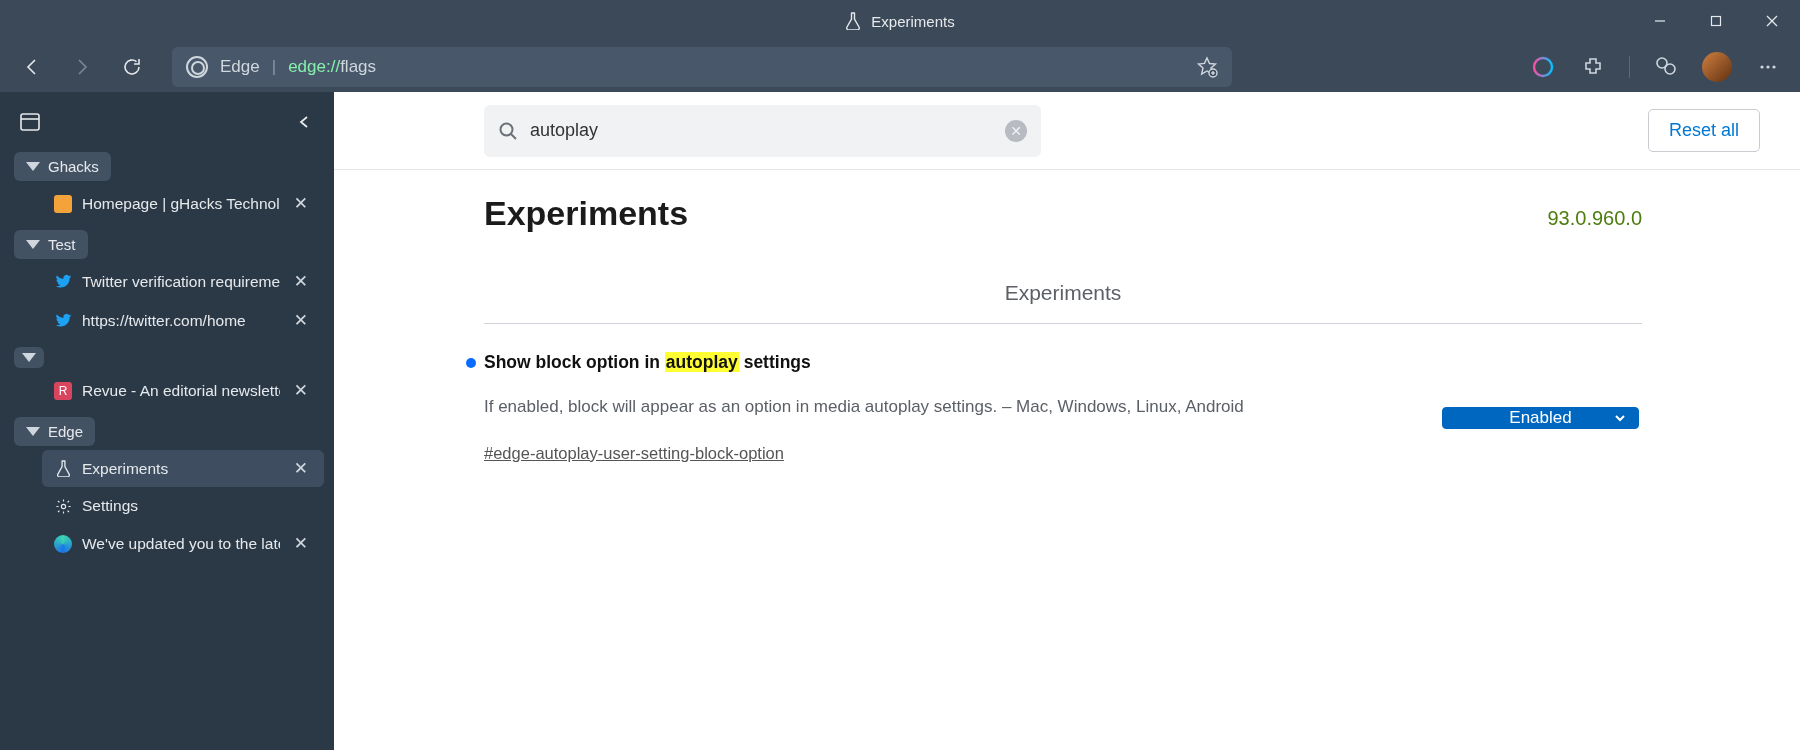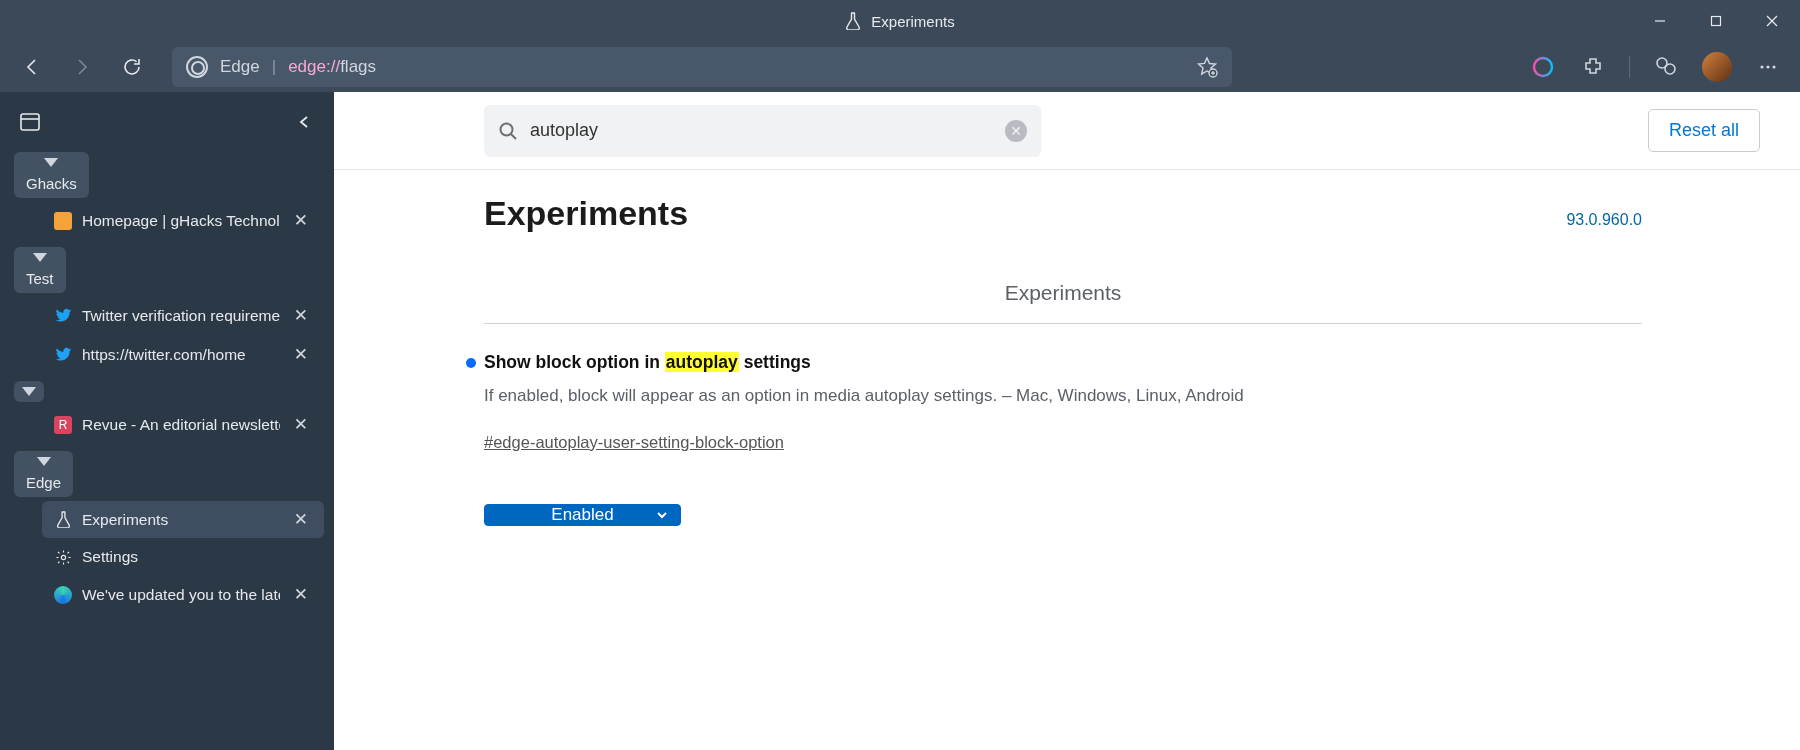--- a/index.html
+++ b/index.html
@@ -10,32 +10,32 @@
 .win-controls { position: absolute; right: 0; top: 0; display: flex; height: 42px; }
 .win-btn { width: 56px; display: flex; align-items: center; justify-content: center; color: #e6e9ec; font-size: 14px; cursor: pointer; }
 
 .toolbar { height: 50px; background: #3b4959; display: flex; align-items: center; padding: 0 12px; gap: 10px; }
 .nav-btn { width: 40px; height: 40px; display: flex; align-items: center; justify-content: center; color: #cfd6dd; border-radius: 4px; cursor: pointer; }
 .nav-btn.disabled { color: #6a7885; cursor: default; }
 .addressbar { flex: 1; height: 40px; background: #48586a; border-radius: 6px; display: flex; align-items: center; padding: 0 14px; color: #cfd6dd; font-size: 17px; gap: 12px; margin: 0 18px 0 10px; max-width: 1060px;}
 .addr-edge-logo { width: 22px; height: 22px; border-radius: 50%; border: 2px solid #cfd6dd; display: inline-block; position: relative; }
 .addr-edge-logo::after { content: ''; position: absolute; width: 10px; height: 10px; border: 2px solid #cfd6dd; border-radius: 50%; left: 3px; top: 3px; }
 .addr-sep { color: #8a98a7; }
-.addr-url-dim { color: #f9a8d4; }
+.addr-url-dim { color: #86efac; }
 .ext-icons { display: flex; align-items: center; gap: 22px; margin-left: auto; padding-right: 6px; }
 .ext-icon { width: 28px; height: 28px; display: flex; align-items: center; justify-content: center; color: #cfd6dd; cursor: pointer; }
 .ext-sep { width: 1px; height: 22px; background: #5b6a7a; }
 .avatar { width: 30px; height: 30px; border-radius: 50%; background: linear-gradient(135deg,#d08040,#603010); }
 
 .body-row { display: flex; height: 658px; }
 
 .sidebar { width: 334px; background: #2b3947; color: #e6e9ec; padding-top: 6px; overflow: hidden; }
 .sb-top { height: 48px; display: flex; align-items: center; justify-content: space-between; padding: 0 14px; }
 .sb-icon-btn { width: 32px; height: 32px; display: flex; align-items: center; justify-content: center; color: #e6e9ec; cursor: pointer; }
-.sb-group { display: inline-flex; align-items: center; gap: 8px; background: #435263; border-radius: 6px; padding: 6px 12px; margin: 6px 0 2px 14px; font-size: 15px; cursor: pointer; flex-direction: column; }
+.sb-group { display: inline-flex; align-items: center; gap: 8px; background: #435263; border-radius: 6px; padding: 6px 12px; margin: 6px 0 2px 14px; font-size: 15px; cursor: pointer; }
 .sb-group.untitled { padding: 6px 8px; }
 .tri { width: 0; height: 0; border-left: 7px solid transparent; border-right: 7px solid transparent; border-top: 9px solid #cfd6dd; display: inline-block; }
 .sb-tab { display: flex; align-items: center; gap: 10px; padding: 8px 12px 8px 12px; margin: 2px 10px 2px 42px; border-radius: 6px; font-size: 15.5px; cursor: pointer; position: relative; }
 .sb-tab.active { background: #3e4e60; }
 .sb-tab .label { flex: 1; white-space: nowrap; overflow: hidden; text-overflow: clip; }
 .sb-tab .close { color: #cfd6dd; font-size: 17px; cursor: pointer; padding: 0 4px; }
 .favicon { width: 18px; height: 18px; border-radius: 3px; display: flex; align-items: center; justify-content: center; font-size: 12px; flex-shrink: 0; }
 .fav-ghacks { background: #f4a23a; }
 .fav-twitter { color: #1da1f2; font-size: 17px; background: transparent; }
 .fav-revue { background: #d9455f; color: #fff; }
@@ -46,33 +46,33 @@
 .content { flex: 1; background: #fff; display: flex; flex-direction: column; overflow: hidden; }
 .searchbar-row { height: 78px; border-bottom: 1px solid #e4e6ea; display: flex; align-items: center; padding: 0 40px 0 150px; gap: 20px; }
 .search-box { width: 557px; height: 52px; background: #f1f2f4; border-radius: 6px; display: flex; align-items: center; padding: 0 14px; gap: 12px; }
 .search-box input { flex: 1; border: none; background: transparent; font-size: 18px; color: #333; outline: none; }
 .clear-btn { width: 22px; height: 22px; border-radius: 50%; background: #b8bcc2; color: #f1f2f4; display: flex; align-items: center; justify-content: center; font-size: 14px; cursor: pointer; }
 .reset-btn { margin-left: auto; border: 1px solid #c8cbd0; border-radius: 5px; padding: 10px 20px; font-size: 18px; color: #0078d4; background: #fff; cursor: pointer; }
 
 .page { padding: 24px 158px 0 150px; }
 .page-head { display: flex; align-items: baseline; justify-content: space-between; }
 .page-title { font-size: 34px; font-weight: 600; color: #1b1b1b; }
-.version { font-size: 16px; color: #0369a1; }
+.version { font-size: 20px; color: #4d7c0f; }
 
 .tabs { display: flex; margin-top: 34px; border-bottom: 1px solid #cfd2d8; }
 .tab { flex: 1; text-align: center; padding: 14px 0 18px 0; font-size: 21px; color: #5b5f66; cursor: pointer; }
 .tab.active { color: #0078d4; position: relative; }
 .tab.active::after { content: ''; position: absolute; left: 0; right: 0; bottom: -1px; height: 3px; background: #0078d4; }
 
-.flag { display: flex; gap: 30px; padding: 28px 0 12px 0; flex-direction: column; }
+.flag { display: flex; gap: 38px; padding: 28px 0 12px 0; }
 .flag-left { flex: 1; }
 .flag-title { font-size: 17.5px; font-weight: 600; color: #111; display: flex; align-items: center; gap: 8px; }
 .dot { width: 10px; height: 10px; border-radius: 50%; background: #0a6cff; display: inline-block; margin-left: -18px; }
 mark { background: #ffff33; color: #111; padding: 0 1px; }
-.flag-desc { font-size: 17px; color: #5b5f66; margin-top: 10px; line-height: 1.5; }
+.flag-desc { font-size: 17px; color: #5b5f66; margin-top: 21px; line-height: 1.5; }
 .flag-tag { font-size: 16.5px; color: #555; text-decoration: underline; margin-top: 24px; display: inline-block; }
 .flag-ctrl { width: 200px; display: flex; align-items: center; padding-top: 22px; }
 .flag-select { width: 197px; height: 22px; border-radius: 4px; display: flex; align-items: center; justify-content: center; font-size: 17px; position: relative; cursor: pointer; }
 .flag-select .chev { position: absolute; right: 12px; }
 .sel-enabled { background: #0067c0; color: #fff; border: 1px solid #0067c0; }
 .sel-default { background: #fff; color: #0067c0; border: 1.5px solid #0a6cff; }
 
 svg { display: block; }
 </style>
 </head>

